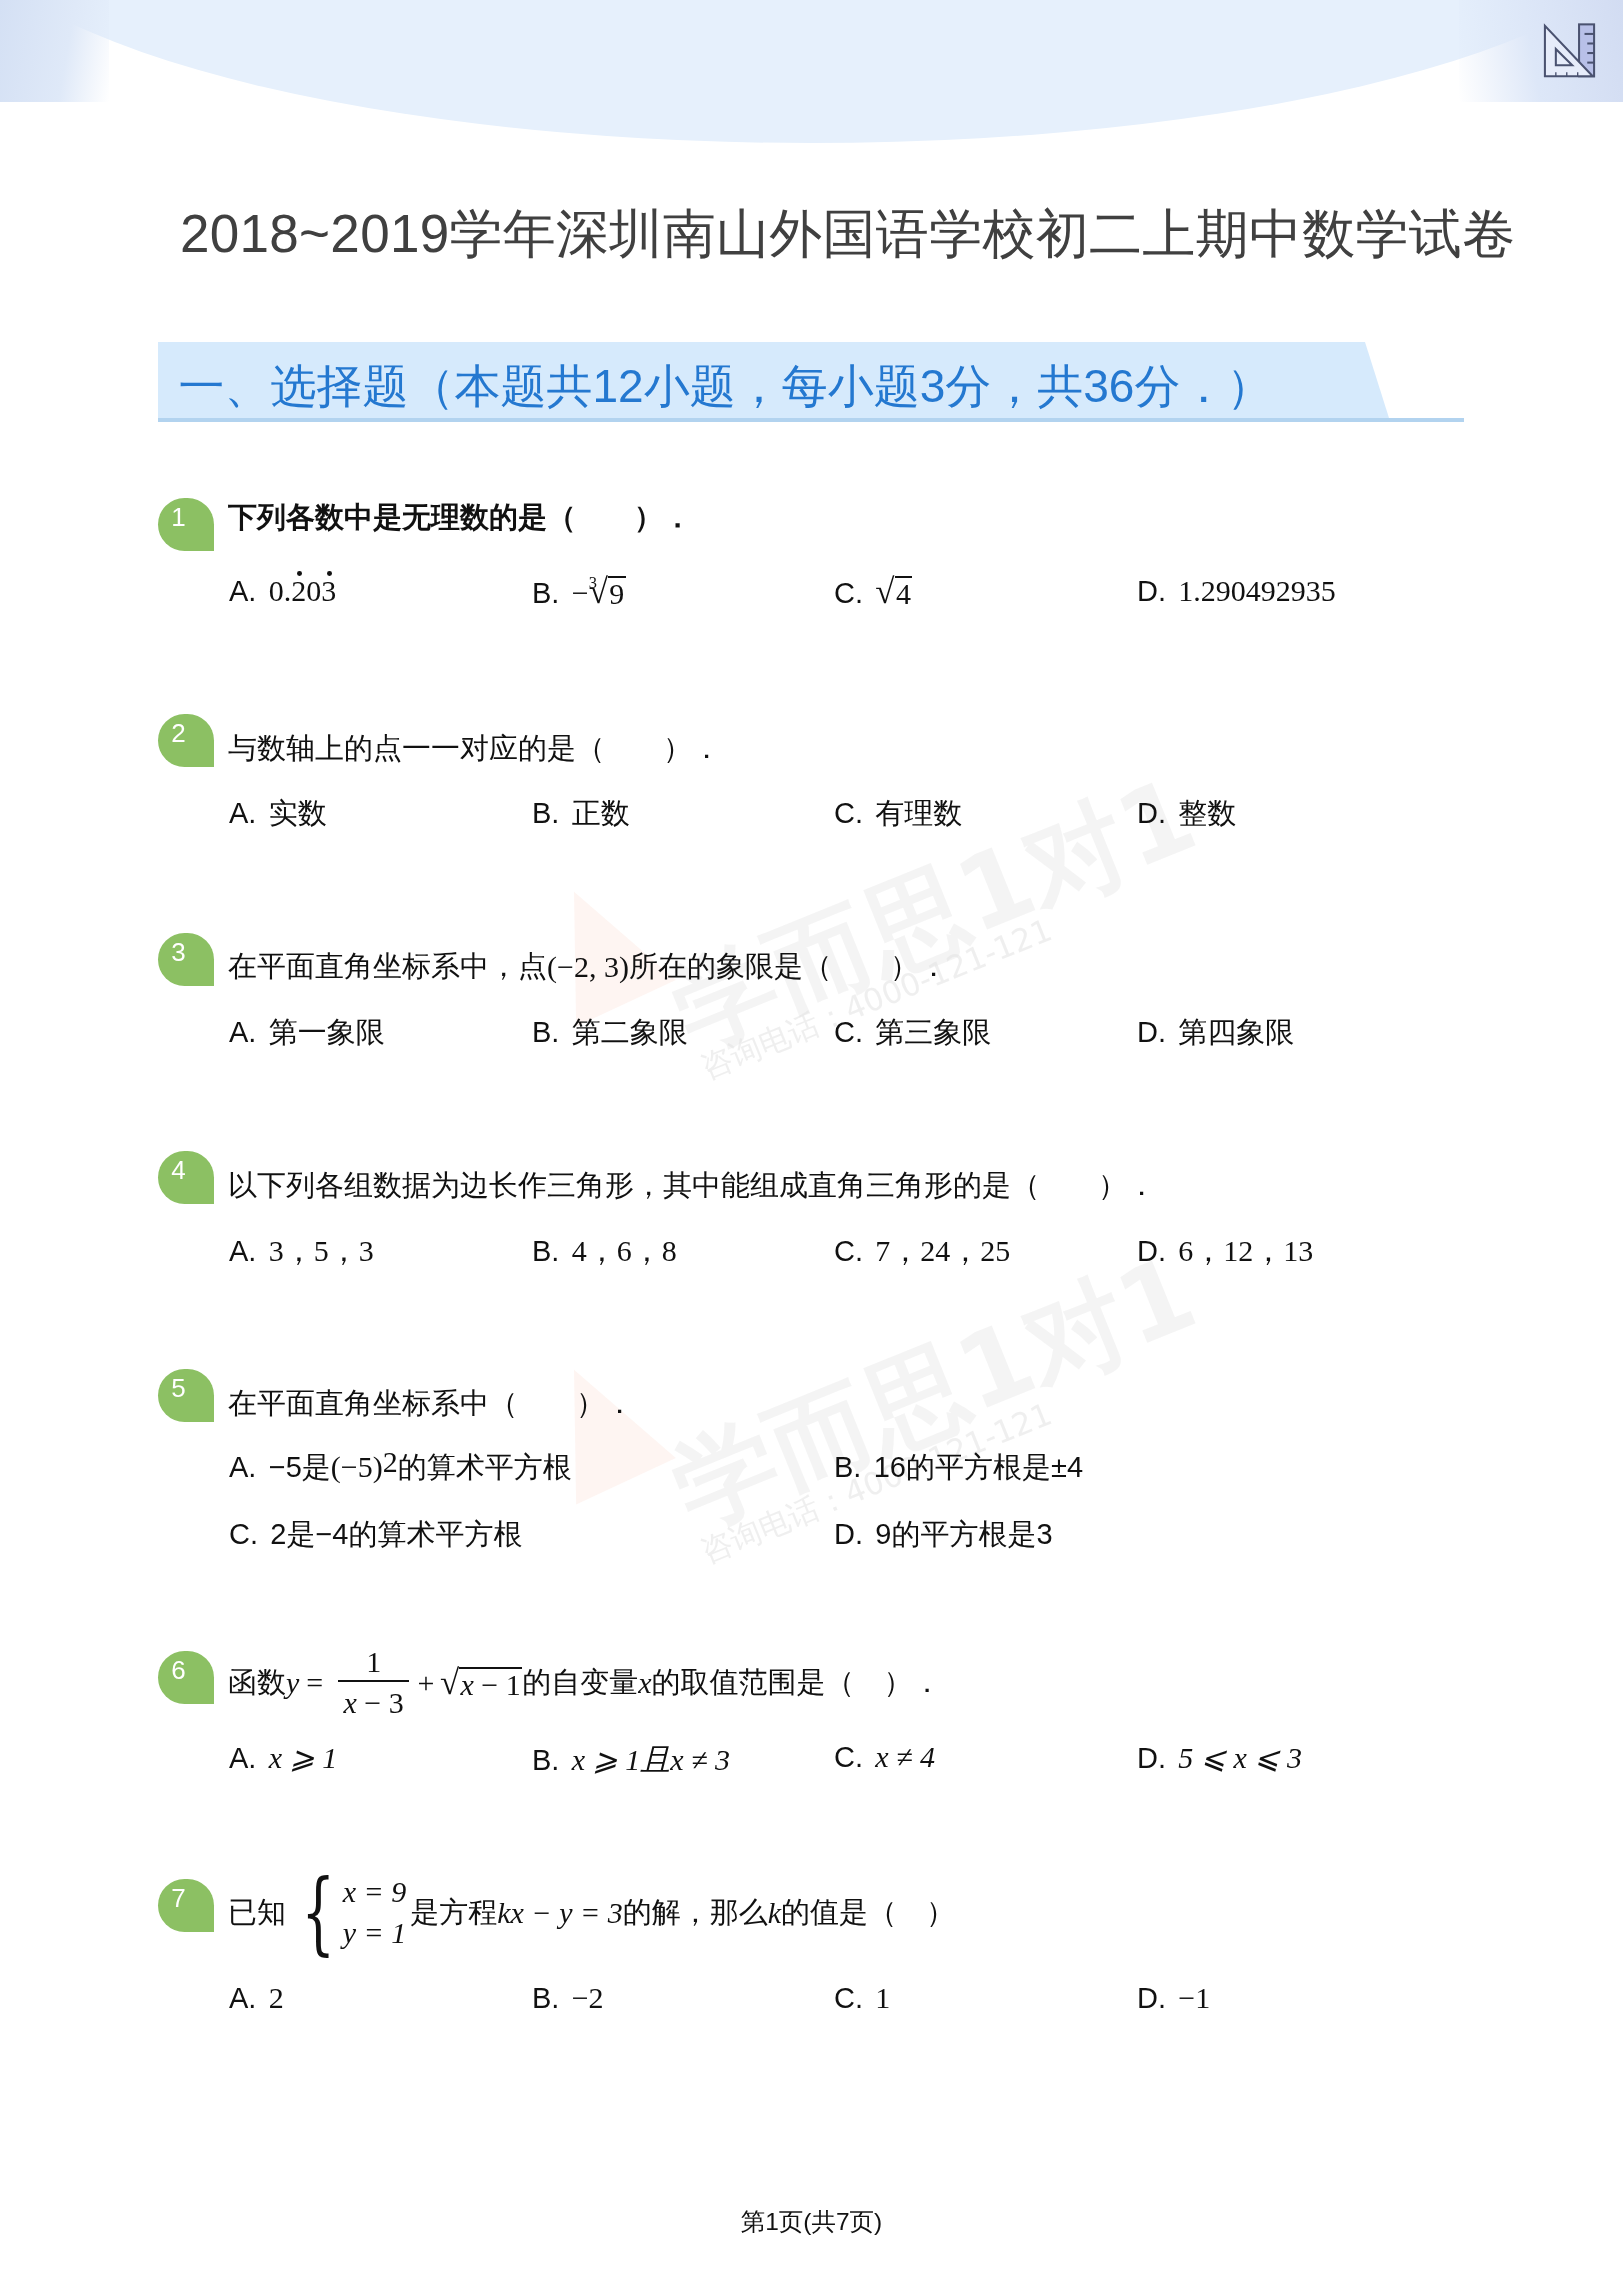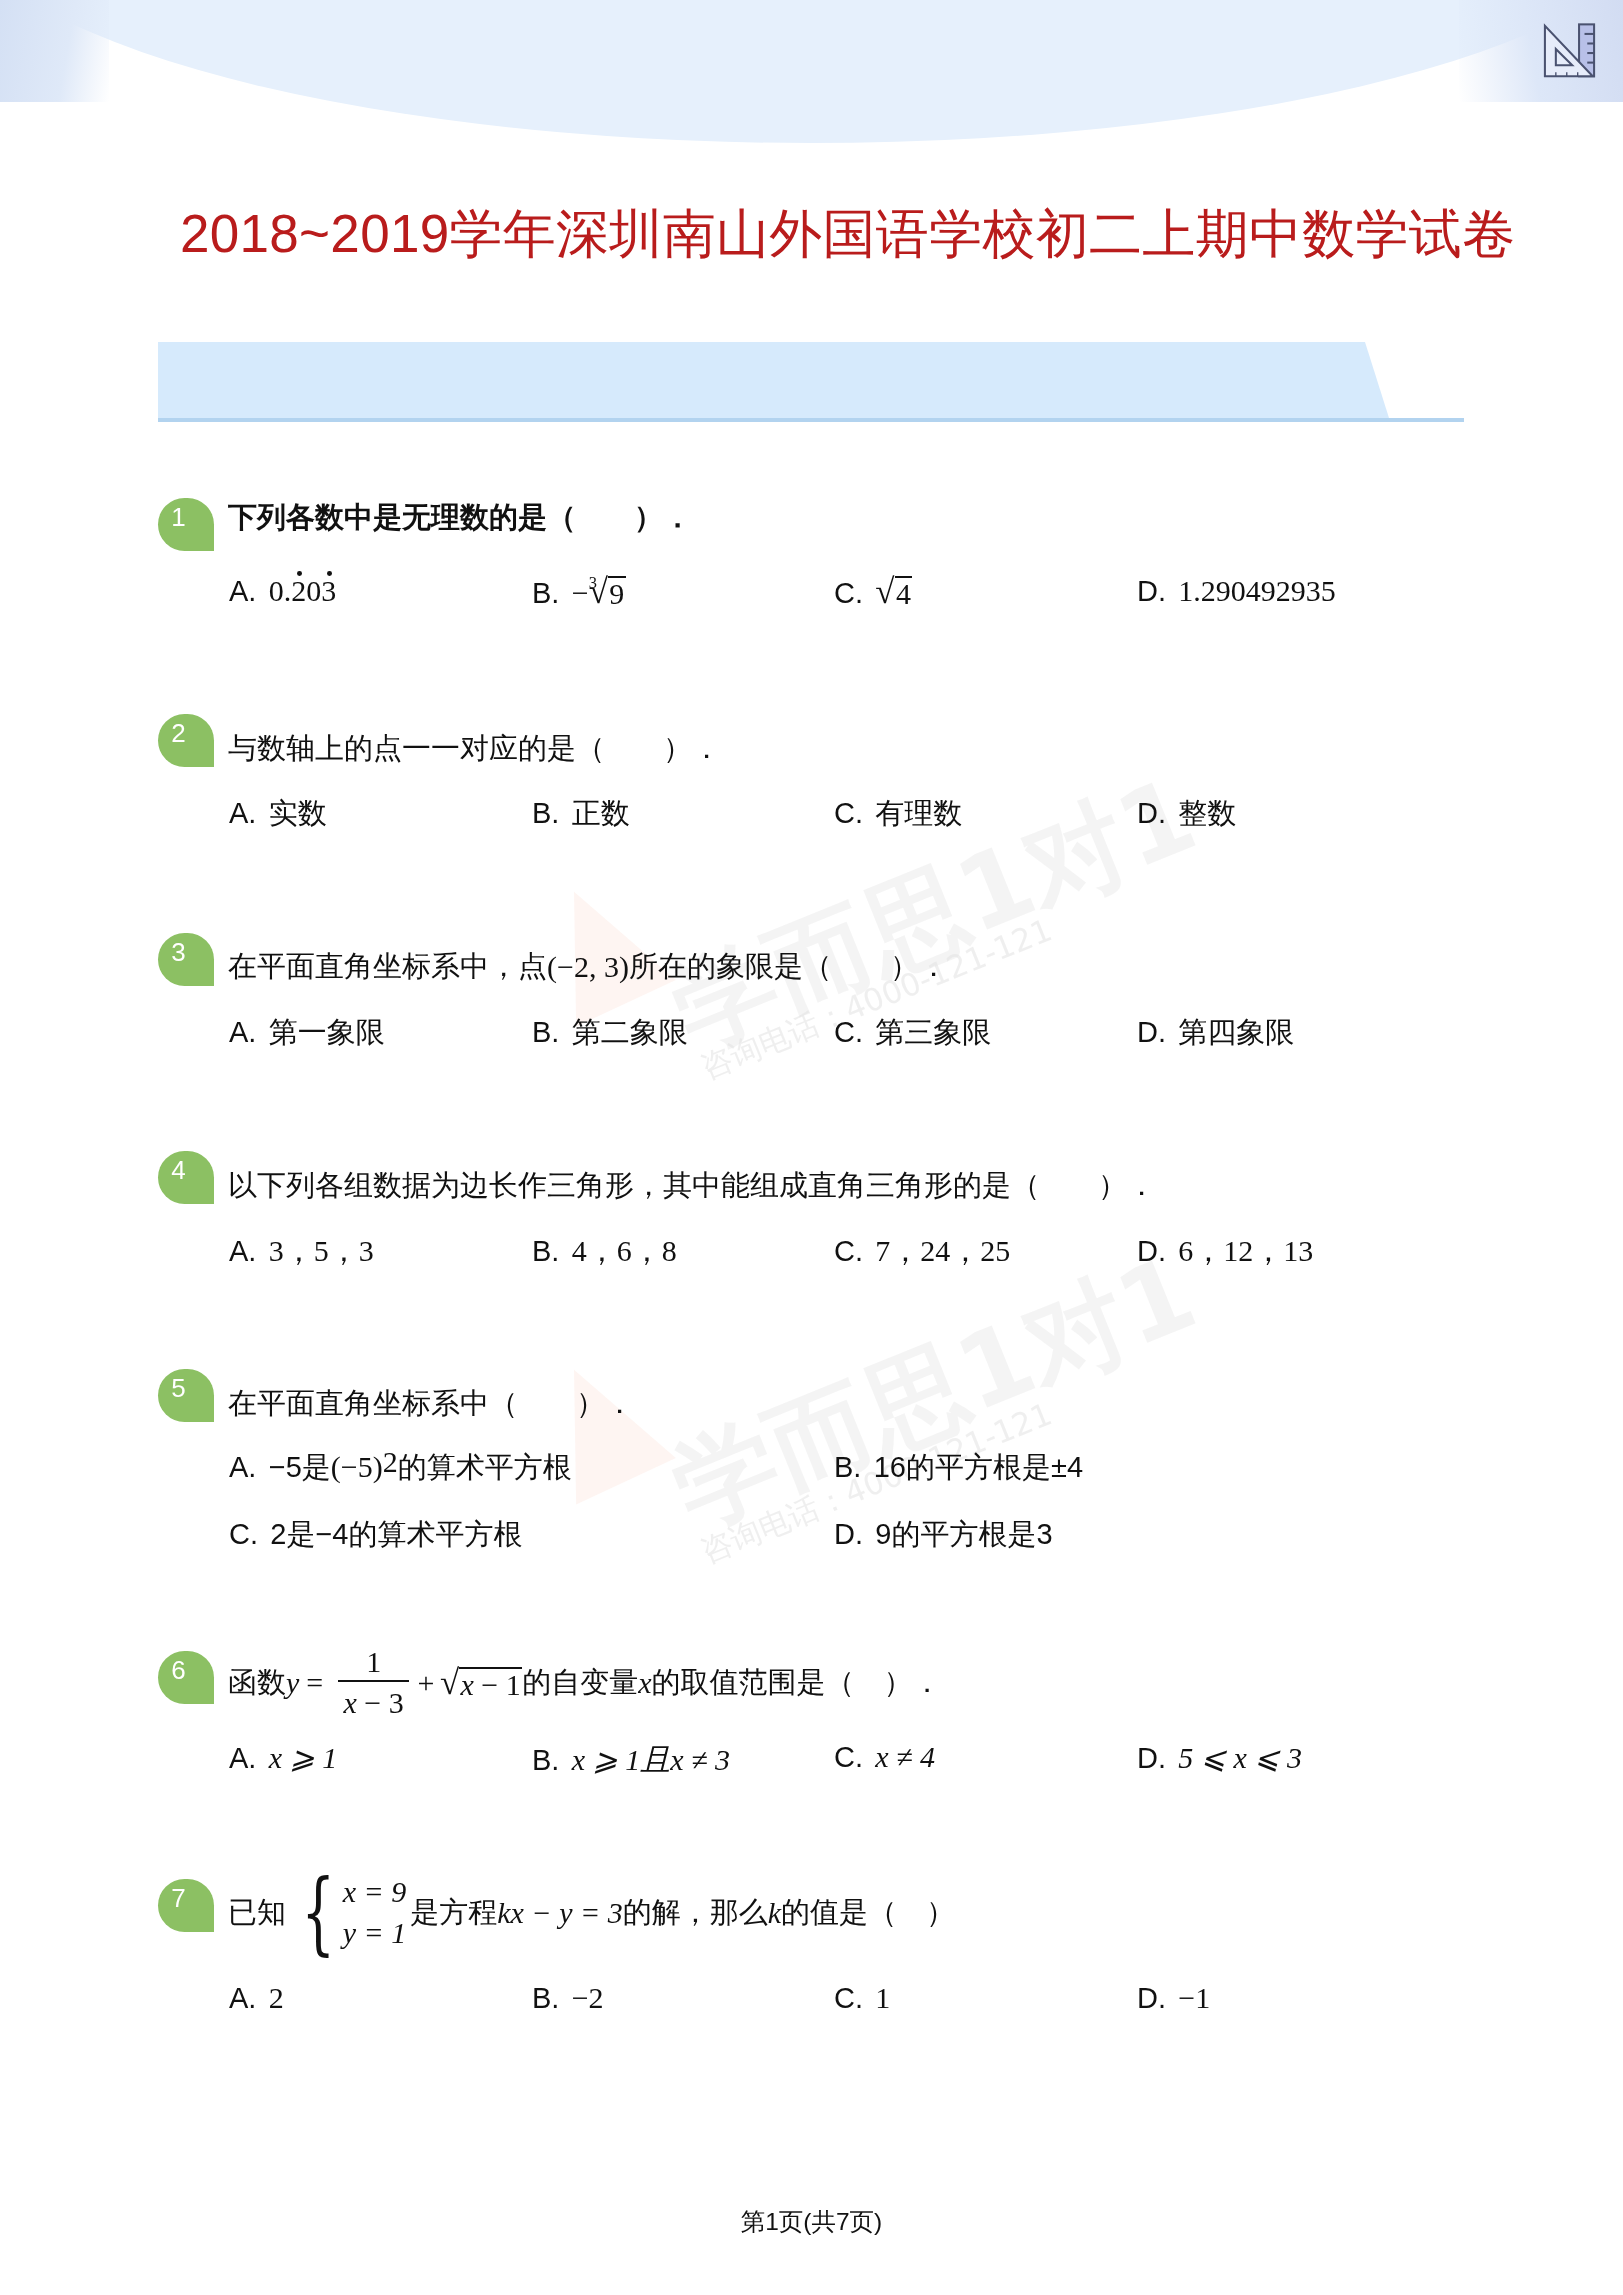--- a/index.html
+++ b/index.html
@@ -7,21 +7,21 @@
   body { position: relative; font-family: "DejaVu Sans", "Liberation Sans", sans-serif; color: #111; }
 
   
   .header-bg { position: absolute; left: 0; top: 0; width: 1623px; height: 157px; overflow: hidden; }
   .header-ellipse { position: absolute; left: -55px; top: -355px; width: 1732px; height: 498px; border-radius: 50%; background: #e6f0fc; }
   .header-band-left { position: absolute; left: 0; top: 0; width: 109px; height: 102px; background: linear-gradient(100deg, #d4e0f4 0%, #dfe9f8 60%, rgba(230,240,252,0) 100%); }
   .header-band-right { position: absolute; right: 0; top: 0; width: 164px; height: 102px; background: linear-gradient(260deg, #d2dcf2 0%, #dde7f8 55%, rgba(230,240,252,0) 100%); }
   .logo-icon { position: absolute; left: 1542px; top: 22.5px; width: 55px; height: 56px; }
 
   
-  .doc-title { position: absolute; left: 180px; top: 199px; font-size: 53px; font-weight: 400; color: #b91c1c; letter-spacing: 0.3px; white-space: nowrap; font-family: "Liberation Sans", "DejaVu Sans", sans-serif; }
+  .doc-title { position: absolute; left: 180px; top: 199px; font-size: 53px; font-weight: 400; color: #404040; letter-spacing: 0.3px; white-space: nowrap; font-family: "Liberation Sans", "DejaVu Sans", sans-serif; }
 
   
   .section-head { position: absolute; left: 158px; top: 342px; width: 1227px; height: 72px; }
   .section-bg { position: absolute; left: 0; top: 0; width: 1231px; height: 76px; background: #d6eafc; clip-path: polygon(0 0, 1207px 0, 1231px 100%, 0 100%); }
   .section-underline { position: absolute; left: 0; top: 76px; width: 1306px; height: 4.1px; background: #b2d3ef; }
   .section-title { position: absolute; left: 20.5px; top: 13.6px; font-size: 46px; color: #2478d0; white-space: nowrap; font-family: "Liberation Sans", "DejaVu Sans", sans-serif; }
 
   
   .question { position: absolute; left: 158px; width: 1295px; }
   .q-badge { position: absolute; left: 0; top: 0; width: 56px; height: 53px; background: #8cc063; border-radius: 28px 28px 28px 0; border-bottom-left-radius: 28px; border-bottom-right-radius: 0; }
@@ -79,20 +79,21 @@
 <div class="watermark wm-phone" style="left:695px; top:1050px;">咨询电话：4000-121-121</div>
 <div class="wm-tri" style="left:545px; top:1364px;"></div>
 <div class="watermark wm-brand" style="left:654px; top:1432px;">学而思1对1</div>
 <div class="watermark wm-phone" style="left:695px; top:1534px;">咨询电话：4000-121-121</div>
 
 <div class="doc-title">2018~2019学年深圳南山外国语学校初二上期中数学试卷</div>
 
 <div class="section-head">
   <div class="section-bg"></div>
   <div class="section-underline"></div>
+  <div class="section-title">一、选择题（本题共12小题，每小题3分，共36分．）</div>
 </div>
 
 <div class="question" style="top:498px;">
   <div class="q-badge">
       <span>1</span>
     </div>
   <div class="q-stem" style="top:0;font-weight:bold;">下列各数中是无理数的是（　　）．</div>
   <div class="opt" style="left:71px; top:76px;">
     <span class="letter">A.</span>
     <span class="math">0.<span class="dot-over">2</span>0<span class="dot-over">3</span></span>

